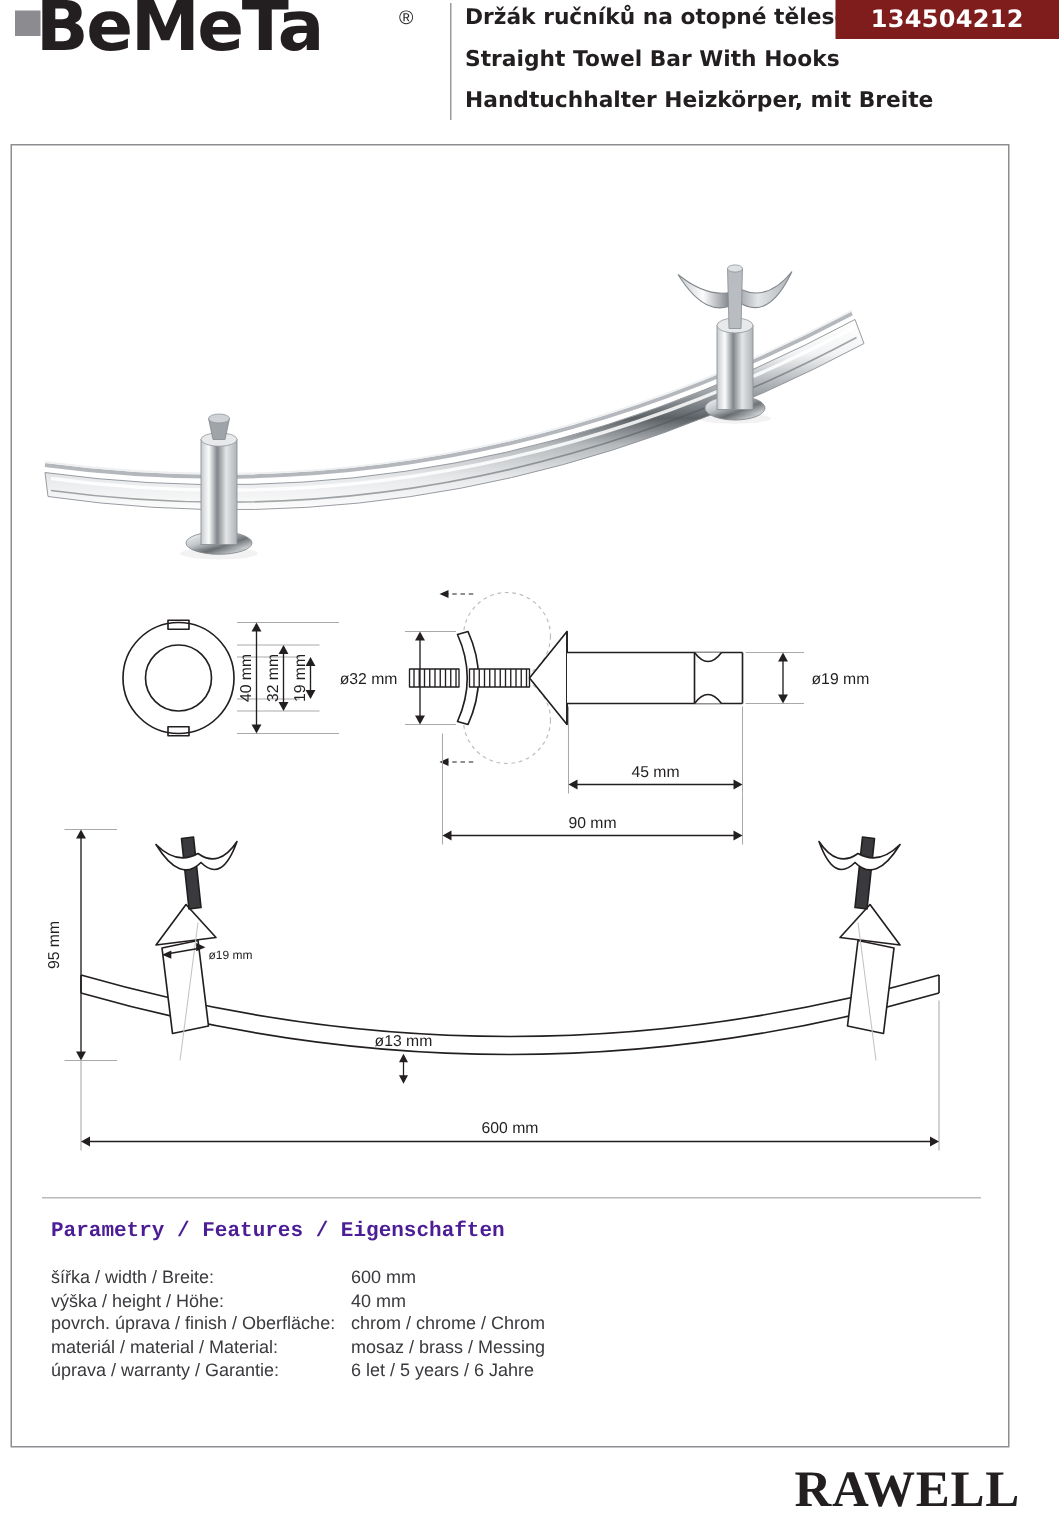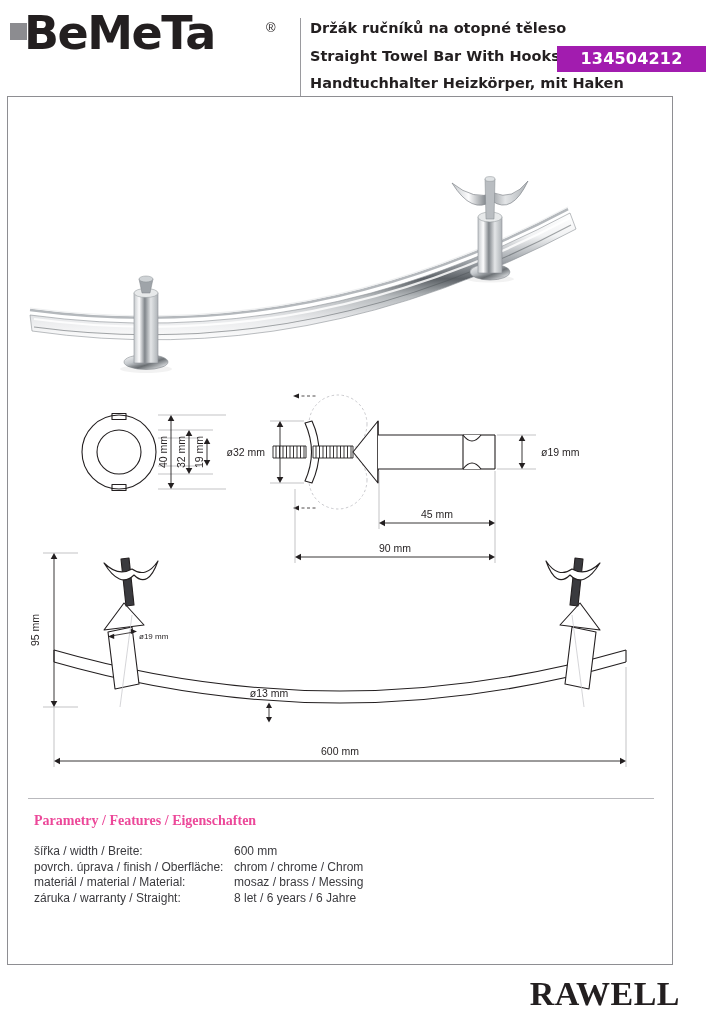--- a/index.html
+++ b/index.html
@@ -10,21 +10,21 @@
     width: 706px; height: 1020px;
     position: relative;
     font-family: "Liberation Sans", sans-serif;
     color: #231f20;
     overflow: hidden;
   }
 
   
   #header {
     position: absolute;
-    left: 0; top: 16px; width: 706px; height: 88px;
+    left: 0; top: 0; width: 706px; height: 88px;
   }
   #logo-block {
     position: absolute;
     left: 10px; top: 2px;
     width: 280px; height: 48px;
   }
   #logo-square {
     position: absolute;
     left: 0px; top: 5px;
     width: 17px; height: 17px;
@@ -65,22 +65,21 @@
     white-space: nowrap;
     font-family: "DejaVu Sans", sans-serif;
   }
   #title-cs { position: absolute; left: 0; top: 5px; }
   #title-en { position: absolute; left: 0; top: 33px; text-align: center; }
   #title-de { position: absolute; left: 0; top: 60px; }
   #code-badge {
     position: absolute;
     left: 557px; top: 0px;
     width: 149px; height: 26px;
-    background: #a21caf;
-    margin-top: 30px;
+    background: #7f1d1d;
   }
   #code-text {
     position: absolute;
     left: 0; top: 0;
     width: 149px; height: 26px;
     line-height: 26px;
     text-align: center;
     color: #ffffff;
     font-size: 16px;
     font-weight: 700;
@@ -122,23 +121,23 @@
 
   
   #params {
     position: absolute;
     left: 26px; top: 716px;
     width: 600px;
   }
   #params-heading {
     font-size: 14px;
     font-weight: 700;
-    color: #ec4899;
+    color: #4c1d95;
     margin: 0 0 15px 0;
-    font-family: Liberation Serif, serif;
+    font-family: Liberation Mono, monospace;
   }
   .param-row {
     position: relative;
     height: 15.6px;
     font-size: 12px;
     color: #3a3a3e;
   }
   .param-label {
     position: absolute; left: 0; top: 0;
     white-space: nowrap;
@@ -173,21 +172,21 @@
     <div id="logo-square"></div>
     <div id="logo-text">BeMeTa</div>
     <div id="logo-reg">®</div>
   </div>
 
   <div id="header-divider"></div>
 
   <div id="title-block">
     <div class="title-line" id="title-cs">Držák ručníků na otopné těleso</div>
     <div class="title-line" id="title-en">Straight Towel Bar With Hooks</div>
-    <div class="title-line" id="title-de">Handtuchhalter Heizkörper, mit Haken</div>
+    <div class="title-line" id="title-de">Handtuchhalter Heizkörper, mit Breite</div>
   </div>
 
   <div id="code-badge">
     <div id="code-text">134504212</div>
   </div>
 </div>
 
 <div id="frame">
 
   <div id="photo-area">
@@ -476,28 +475,32 @@
   <div id="params-divider"></div>
 
   <div id="params">
     <div id="params-heading">Parametry / Features / Eigenschaften</div>
 
     <div class="param-row">
       <span class="param-label">šířka / width / Breite:</span>
       <span class="param-value">600 mm</span>
     </div>
     <div class="param-row">
+      <span class="param-label">výška / height / Höhe:</span>
+      <span class="param-value">40 mm</span>
+    </div>
+    <div class="param-row">
       <span class="param-label">povrch. úprava / finish / Oberfläche:</span>
       <span class="param-value">chrom / chrome / Chrom</span>
     </div>
     <div class="param-row">
       <span class="param-label">materiál / material / Material:</span>
       <span class="param-value">mosaz / brass / Messing</span>
     </div>
     <div class="param-row">
-      <span class="param-label">záruka / warranty / Straight:</span>
-      <span class="param-value">8 let / 6 years / 6 Jahre</span>
+      <span class="param-label">úprava / warranty / Garantie:</span>
+      <span class="param-value">6 let / 5 years / 6 Jahre</span>
     </div>
   </div>
 
 </div>
 
 <div id="footer-brand">RAWELL</div>
 
 </body></html>

